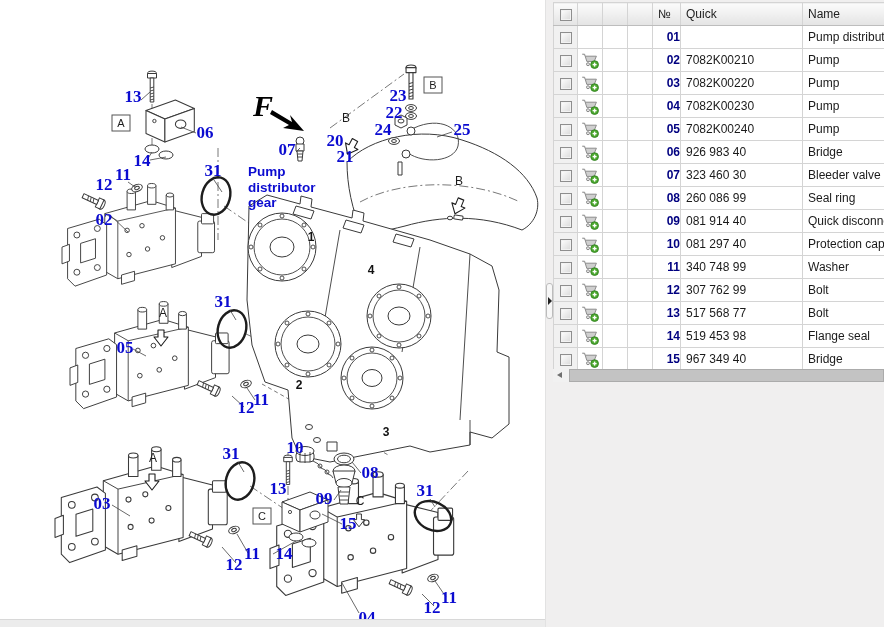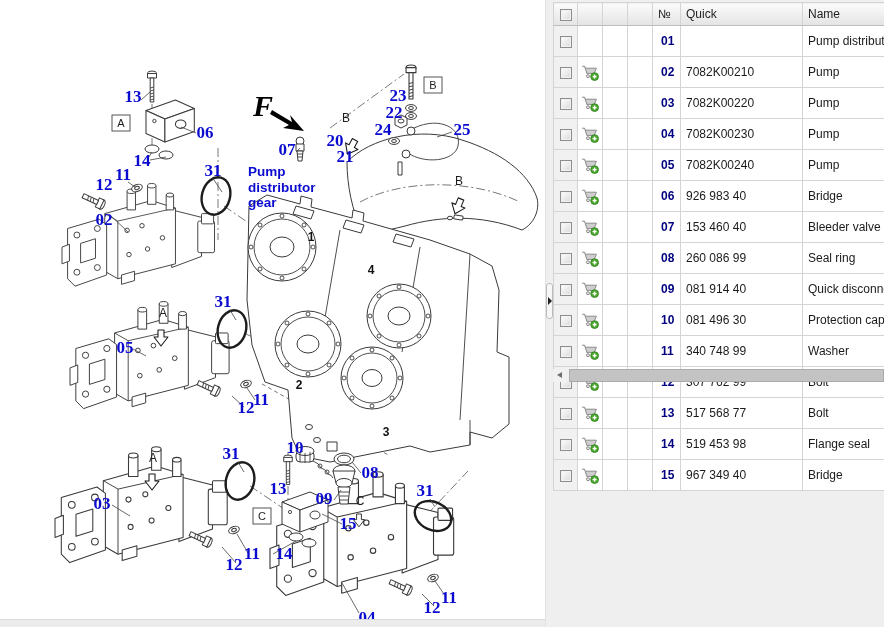--- a/index.html
+++ b/index.html
@@ -40,21 +40,21 @@
   
   .table-panel{position:absolute;left:553px;top:0;width:331px;height:627px;background:var(--panel-gray);overflow:hidden;}
   .parts-table{border-collapse:collapse;table-layout:fixed;width:459px;margin-top:2px;background:#fff;font-size:12px;color:#1a1a1a;}
   .parts-table th,.parts-table td{border:1px solid var(--grid-border);height:23px;padding:0 5px;overflow:hidden;white-space:nowrap;}
   .parts-table th{background:linear-gradient(#fbfbfb,#e4e4e4);border-bottom:1px solid #bdbdbd;font-weight:400;text-align:left;color:#222;}
   .col-cb{width:24px;} .col-cart{width:25px;} .col-e1{width:25px;} .col-e2{width:25px;}
   .col-no{width:28px;} .col-number{width:122px;} .col-name{width:210px;}
   td.cb-cell,th.cb-cell{background:#f1f1f1;text-align:center;padding:0;}
   th.cb-cell{background:linear-gradient(#fbfbfb,#e4e4e4);}
   td.cart-cell{text-align:center;padding:0;}
-  td.no-cell{color:var(--navy);font-weight:700;text-align:left;padding:8px;}
+  td.no-cell{color:var(--navy);font-weight:700;text-align:right;padding:0;}
   .checkbox{display:inline-block;width:12px;height:12px;border:1px solid #8e8e8e;background:linear-gradient(135deg,#ffffff,#d9d9d9);box-shadow:inset 0 0 0 1px #f2f2f2;vertical-align:middle;}
   .cart{width:18px;height:17px;vertical-align:middle;}
 
   
   .hscroll{position:absolute;left:0;top:369px;width:331px;height:13px;background:#f1f1f1;}
   .hscroll .btn{position:absolute;left:0;top:0;width:15px;height:13px;background:#f1f1f1;}
   .hscroll .btn::after{content:"";position:absolute;left:4px;top:3px;border-right:5px solid #6f6f6f;border-top:3.5px solid transparent;border-bottom:3.5px solid transparent;}
   .hscroll .thumb{position:absolute;left:16px;top:0;width:315px;height:13px;background:#c3c3c3;border:1px solid #ababab;}
 </style>
 </head>
@@ -496,21 +496,21 @@
             <td>Bridge</td>
           </tr>
           <tr>
             <td class="cb-cell"><span class="checkbox"></span></td>
             <td class="cart-cell"><svg class="cart">
                 <use href="#cart-icon"></use>
               </svg></td>
             <td></td>
             <td></td>
             <td class="no-cell">07</td>
-            <td>153 460 40</td>
+            <td>323 460 30</td>
             <td>Bleeder valve</td>
           </tr>
           <tr>
             <td class="cb-cell"><span class="checkbox"></span></td>
             <td class="cart-cell"><svg class="cart">
                 <use href="#cart-icon"></use>
               </svg></td>
             <td></td>
             <td></td>
             <td class="no-cell">08</td>
@@ -529,21 +529,21 @@
             <td>Quick disconnect</td>
           </tr>
           <tr>
             <td class="cb-cell"><span class="checkbox"></span></td>
             <td class="cart-cell"><svg class="cart">
                 <use href="#cart-icon"></use>
               </svg></td>
             <td></td>
             <td></td>
             <td class="no-cell">10</td>
-            <td>081 496 30</td>
+            <td>081 297 40</td>
             <td>Protection cap</td>
           </tr>
           <tr>
             <td class="cb-cell"><span class="checkbox"></span></td>
             <td class="cart-cell"><svg class="cart">
                 <use href="#cart-icon"></use>
               </svg></td>
             <td></td>
             <td></td>
             <td class="no-cell">11</td>

